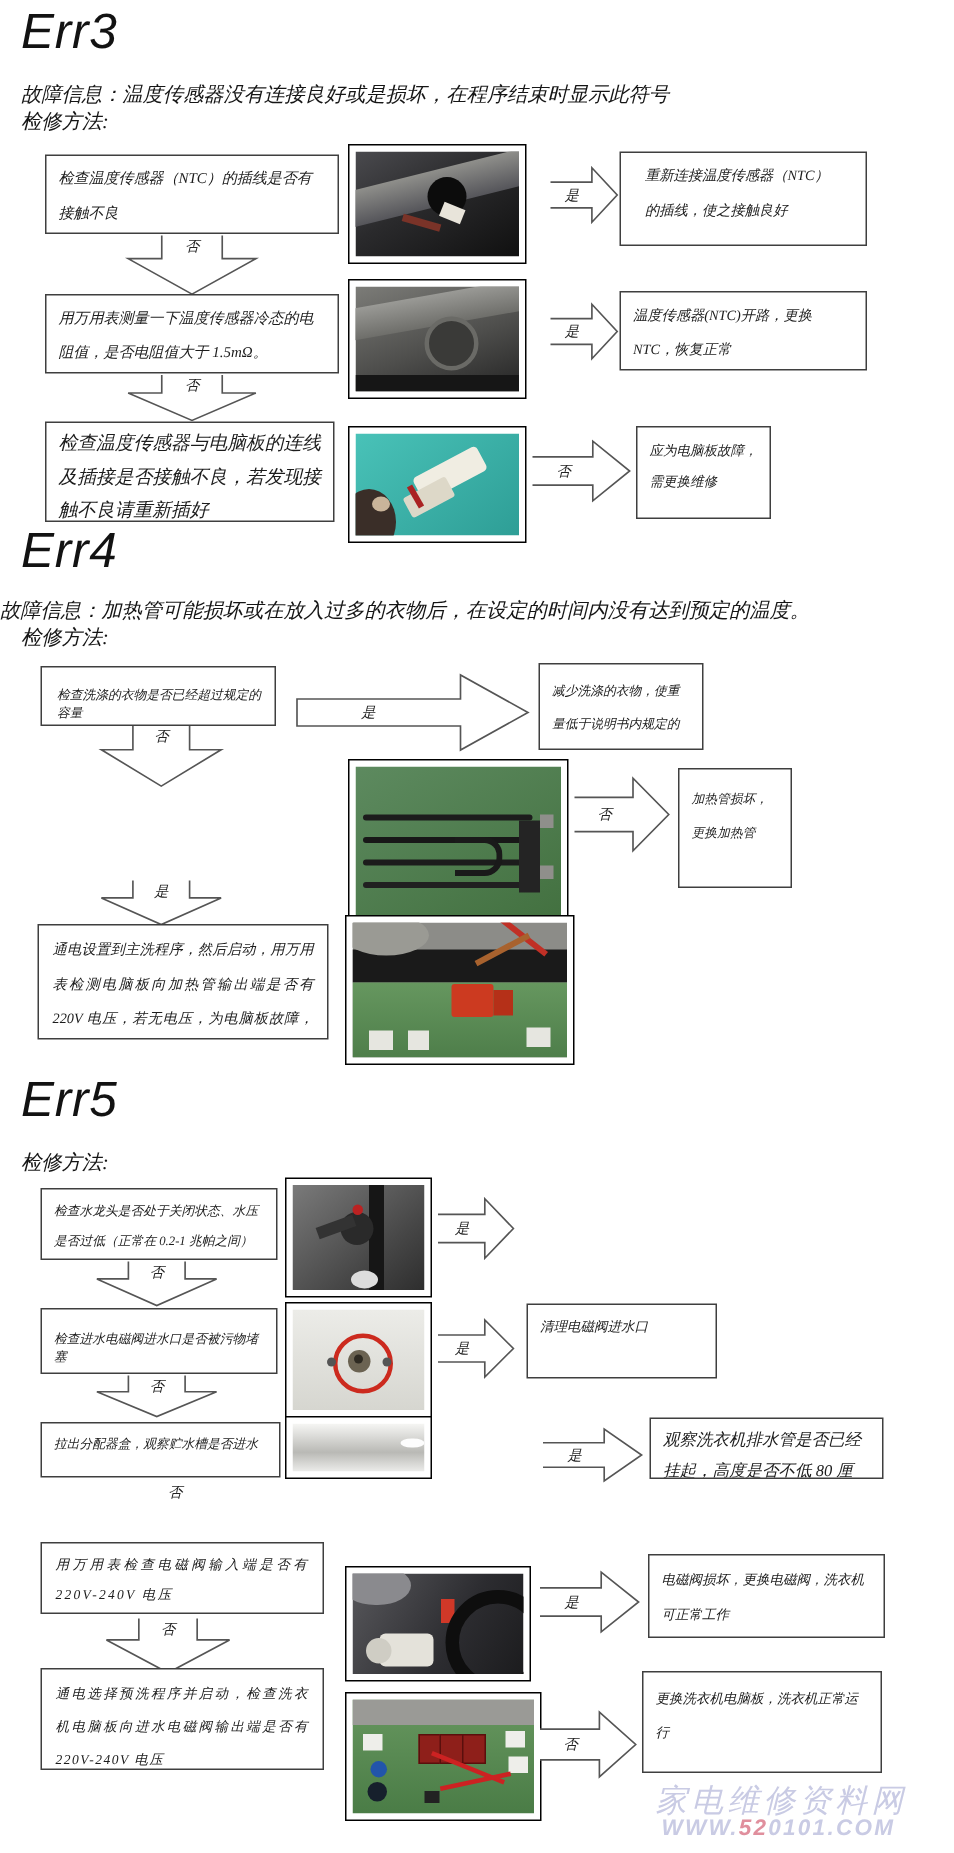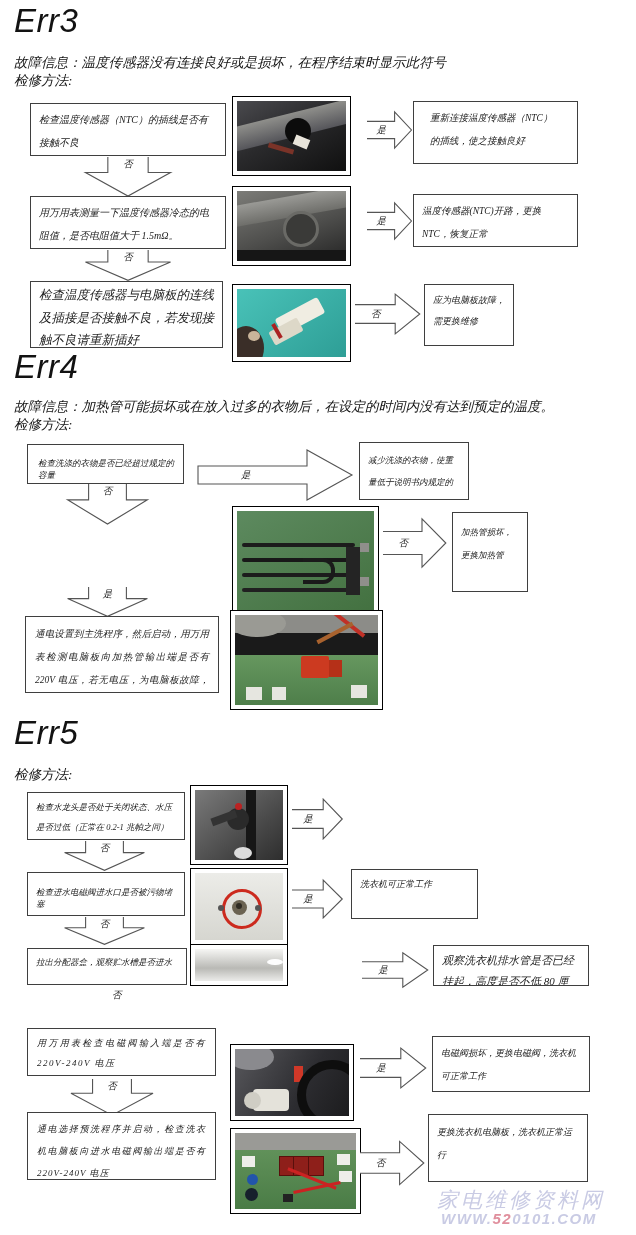--- a/index.html
+++ b/index.html
@@ -107,21 +107,21 @@
   <div class="arr" style="left:355px;top:291px;width:67px;height:46px;">
     <svg viewBox="0 0 60 44" preserveAspectRatio="none">
         <path d="M0 13 L36 13 L36 3 L58 22 L36 41 L36 31 L0 31" vector-effect="non-scaling-stroke"></path>
       </svg>
     <span class="alabel body">否</span>
   </div>
 
   <div class="fbox" style="left:424px;top:284px;width:90px;height:62px;font-size:9px;line-height:21px;padding:5px 8px;">应为电脑板故障，需更换维修</div>
 
   <div class="htxt" style="left:14px;top:348px;">Err4</div>
-  <div class="ptext" style="left:14px;top:398px;text-align:right;">故障信息：加热管可能损坏或在放入过多的衣物后，在设定的时间内没有达到预定的温度。</div>
+  <div class="ptext" style="left:0;top:398px;text-align:right;">故障信息：加热管可能损坏或在放入过多的衣物后，在设定的时间内没有达到预定的温度。</div>
   <div class="ptext" style="left:14px;top:416px;">检修方法:</div>
 
   <div class="fbox" style="left:27px;top:444px;width:157px;height:40px;font-size:8.5px;padding:13px 6px 0 10px;">检查洗涤的衣物是否已经超过规定的容量</div>
 
   <div class="arr" style="left:197px;top:446px;width:157px;height:58px;">
     <svg viewBox="0 0 157 58" preserveAspectRatio="none">
         <path d="M1 20 L110 20 L110 4 L155 29 L110 54 L110 38 L1 38 Z" vector-effect="non-scaling-stroke"></path>
       </svg>
     <span class="alabel body">是</span>
   </div>
@@ -228,21 +228,21 @@
     </div>
   </div>
 
   <div class="arr" style="left:292px;top:877px;width:52px;height:44px;">
     <svg viewBox="0 0 60 44" preserveAspectRatio="none">
         <path d="M0 13 L36 13 L36 3 L58 22 L36 41 L36 31 L0 31" vector-effect="non-scaling-stroke"></path>
       </svg>
     <span class="alabel body">是</span>
   </div>
 
-  <div class="fbox" style="left:351px;top:869px;width:127px;height:50px;font-size:9px;padding:8px 8px;">洗衣机可正常工作</div>
+  <div class="fbox" style="left:351px;top:869px;width:127px;height:50px;font-size:9px;padding:8px 8px;">清理电磁阀进水口</div>
 
   <div class="arr" style="left:52px;top:917px;width:105px;height:28px;">
     <svg viewBox="0 0 100 44" preserveAspectRatio="none">
         <path d="M32 0 L32 17 L12 17 L50 43 L88 17 L68 17 L68 0" vector-effect="non-scaling-stroke"></path>
       </svg>
     <span class="alabel shaft">否</span>
   </div>
 
   <div class="fbox" style="left:27px;top:948px;width:160px;height:37px;font-size:8.5px;padding:8px 8px 0 8px;">拉出分配器盒，观察贮水槽是否进水</div>
 

